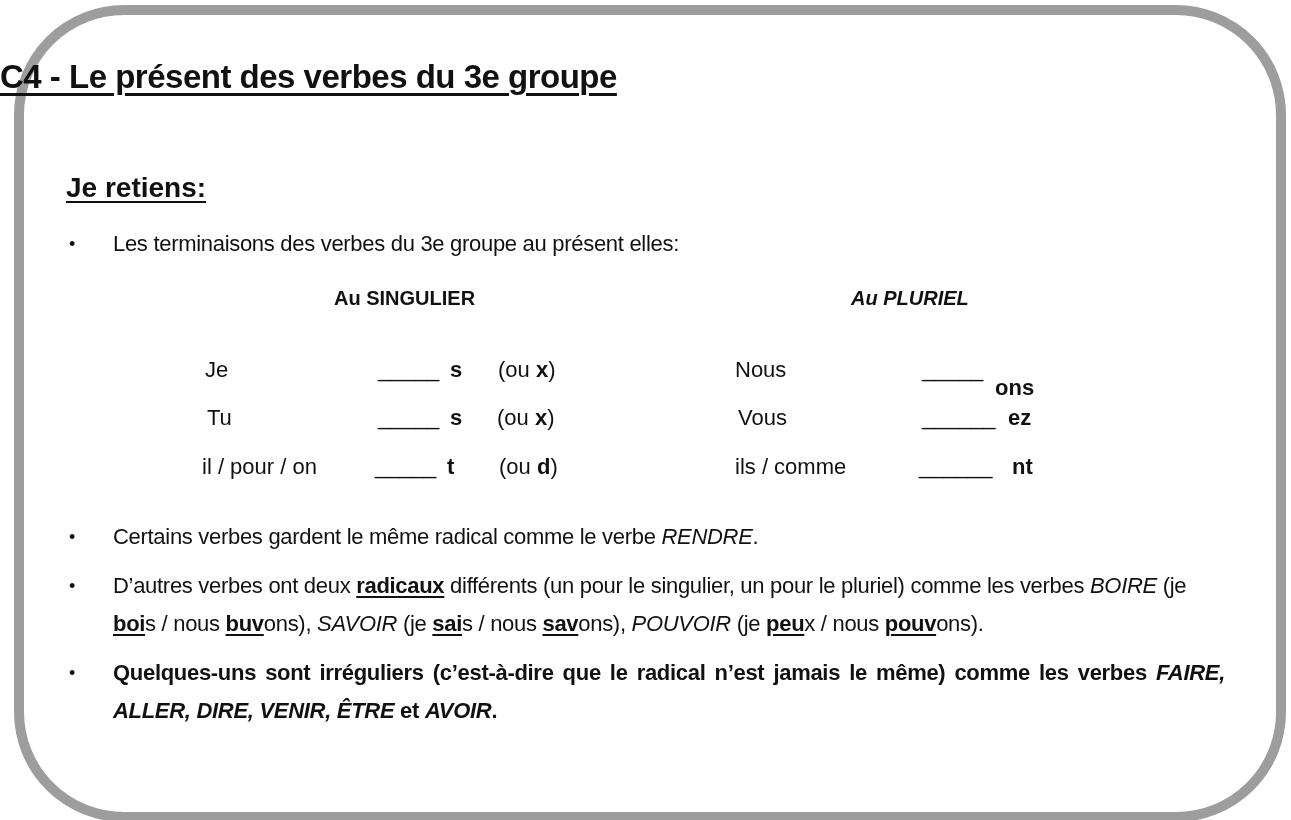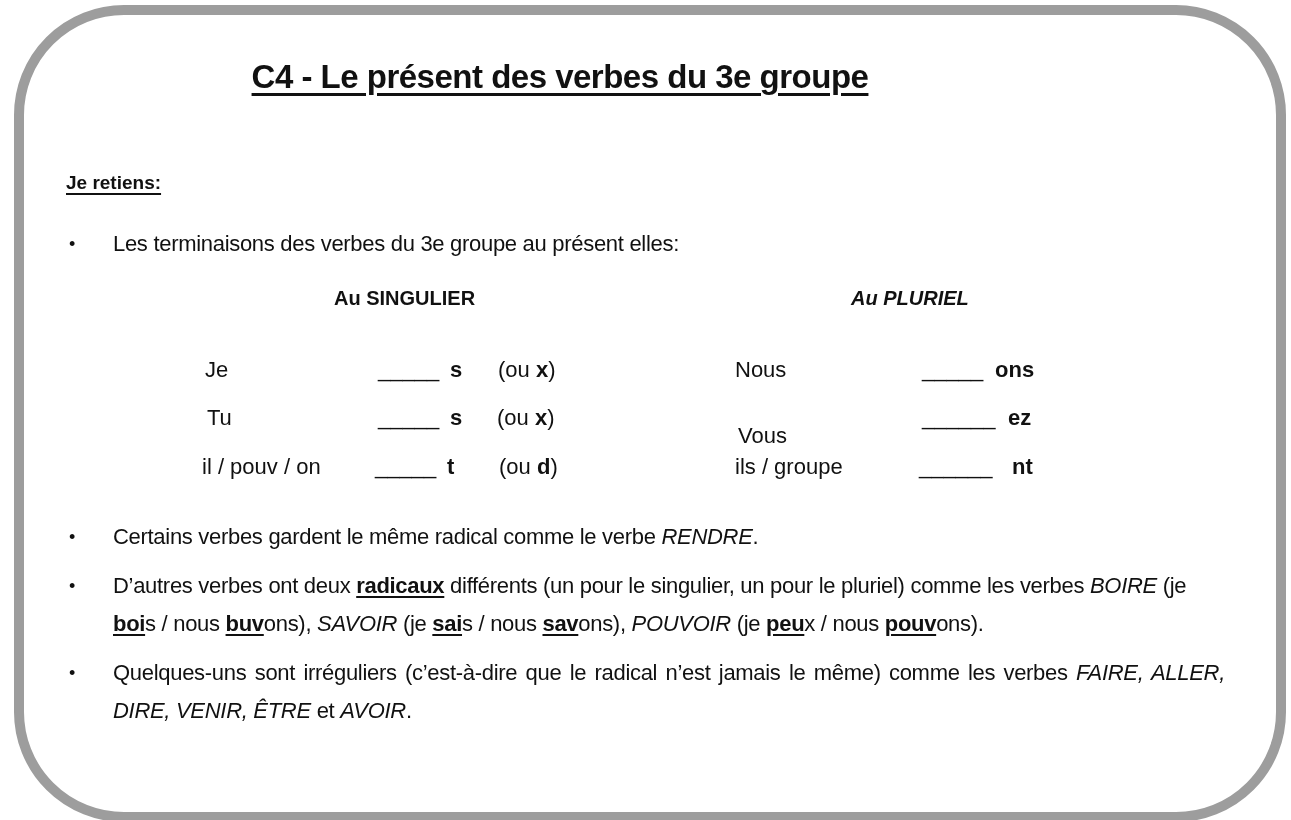--- a/index.html
+++ b/index.html
@@ -1,28 +1,28 @@
 <!DOCTYPE html>
 <html><head>
 <meta charset="utf-8">
 <style>
   html, body { margin:0; padding:0; background:#ffffff; }
   body { width:1291px; height:820px; position:relative; overflow:hidden;
          font-family:"Liberation Sans", "DejaVu Sans", sans-serif; color:#111; }
   .frame { position:absolute; left:14px; top:5px; width:1252px; height:797px;
            border:10px solid #9d9d9d; border-radius:110px; box-sizing:content-box; }
-  .title { position:absolute; left:0; width:1120px; top:58px; text-align:center;
+  .title { position:absolute; left:0; width:1120px; top:58px; 
            font-weight:bold; font-size:33px; text-decoration:underline;
            text-decoration-thickness:3px; text-underline-offset:5px; letter-spacing:-0.5px; }
-  .heading { position:absolute; left:66px; top:172px; font-weight:bold; font-size:19px;
+  .heading { position:absolute; left:66px; top:172px; font-weight:bold; font-size:28px;
              text-decoration:underline; text-decoration-thickness:2px; text-underline-offset:4px; }
   .txt { font-size:22px; line-height:38px; letter-spacing:-0.3px; }
   .bullet { position:absolute; left:66px; width:12px; text-align:center; font-size:18px; }
   .para { position:absolute; left:113px; width:1112px; }
-  .justify { text-align:justify; text-align-last:left; }
+  .justify { text-align:justify; text-align-last:left;font-weight:bold; }
   .col-head { position:absolute; font-weight:bold; font-size:20px;margin-left:28px; }
   .cell { position:absolute; font-size:22px; white-space:pre; }
   b.u { text-decoration:underline; text-decoration-thickness:2px; text-underline-offset:3px;text-align:center; }
   i { font-style:italic; }
 </style>
 </head>
 <body>
 
 <div class="frame"></div>
 
@@ -43,38 +43,38 @@
     <b class="cell" style="left:450px; top:357px">s</b>
     <span class="cell" style="left:498px; top:357px"><span>(ou </span><b>x</b><span>)</span></span>
   </div>
   <div>
     <span class="cell" style="left:207px; top:405px">Tu</span>
     <span class="cell" style="left:378px; top:405px">_____</span>
     <b class="cell" style="left:450px; top:405px">s</b>
     <span class="cell" style="left:497px; top:405px"><span>(ou </span><b>x</b><span>)</span></span>
   </div>
   <div>
-    <span class="cell" style="left:202px; top:454px">il / pouv / on</span>
+    <span class="cell" style="left:202px; top:454px">il / pour / on</span>
     <span class="cell" style="left:375px; top:454px">_____</span>
     <b class="cell" style="left:447px; top:454px">t</b>
     <span class="cell" style="left:499px; top:454px"><span>(ou </span><b>d</b><span>)</span></span>
   </div>
 
   <div>
     <span class="cell" style="left:735px; top:357px">Nous</span>
     <span class="cell" style="left:922px; top:357px">_____</span>
-    <b class="cell" style="left:995px; top:357px">ons</b>
+    <b class="cell" style="left:995px; top:375px">ons</b>
   </div>
   <div>
-    <span class="cell" style="left:738px; top:423px">Vous</span>
+    <span class="cell" style="left:738px; top:405px">Vous</span>
     <span class="cell" style="left:922px; top:405px">______</span>
     <b class="cell" style="left:1008px; top:405px">ez</b>
   </div>
   <div>
-    <span class="cell" style="left:735px; top:454px">ils / groupe</span>
+    <span class="cell" style="left:735px; top:454px">ils / comme</span>
     <span class="cell" style="left:919px; top:454px">______</span>
     <b class="cell" style="left:1012px; top:454px">nt</b>
   </div>
 </div>
 
 <div class="bullet txt" style="top:518px">•</div>
 <div class="para txt" style="top:518px"><span>Certains verbes gardent le même radical comme le verbe </span><i>RENDRE</i><span>.</span></div>
 
 <div class="bullet txt" style="top:567px">•</div>
 <div class="para txt" style="top:567px"><span>D’autres verbes ont deux </span><b class="u">radicaux</b><span> différents (un pour le singulier, un pour le pluriel) comme les verbes </span><i>BOIRE</i><span> (je </span><b class="u">boi</b><span>s / nous </span><b class="u">buv</b><span>ons), </span><i>SAVOIR</i><span> (je </span><b class="u">sai</b><span>s / nous </span><b class="u">sav</b><span>ons), </span><i>POUVOIR</i><span> (je </span><b class="u">peu</b><span>x / nous </span><b class="u">pouv</b><span>ons).</span></div>

